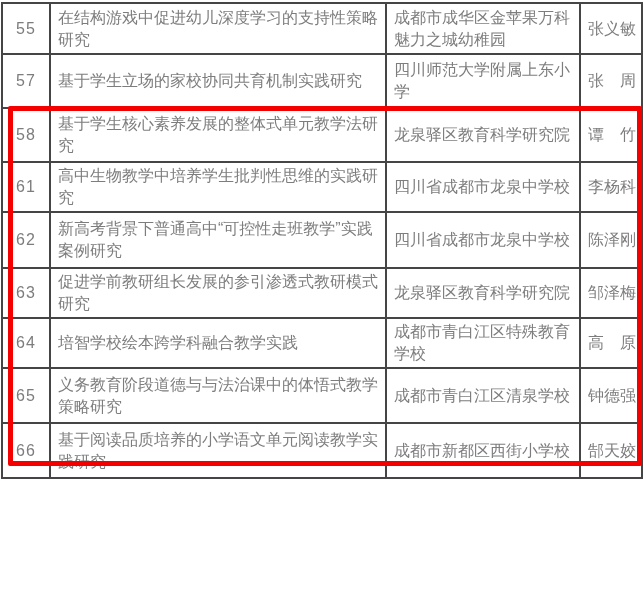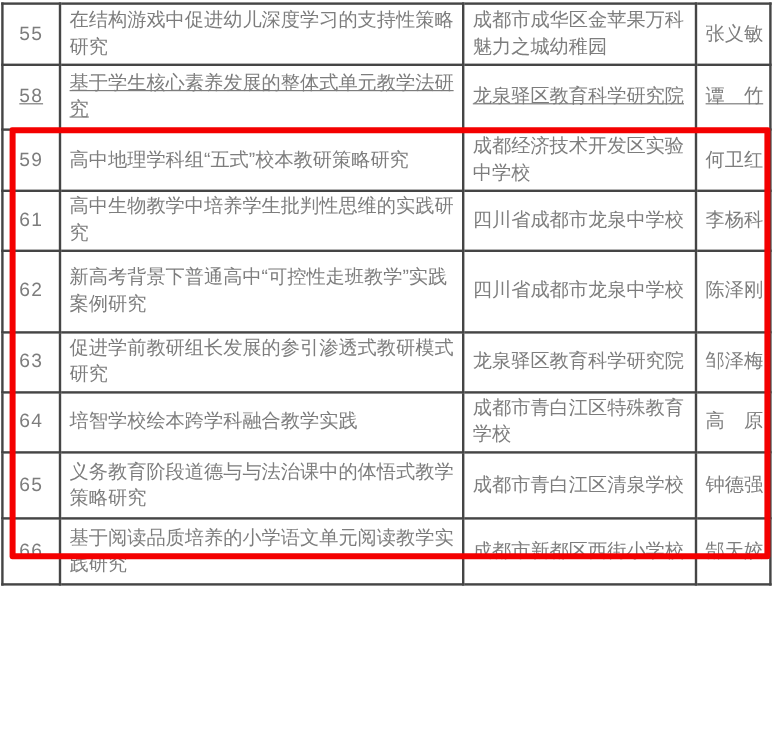--- a/index.html
+++ b/index.html
@@ -65,39 +65,39 @@
       <col style="width:194px">
       <col style="width:62px">
     </colgroup>
     <tbody>
         <tr style="height: 51px; padding-left: 22px;">
           <td class="num">55</td>
           <td class="title">在结构游戏中促进幼儿深度学习的支持性策略研究</td>
           <td class="org">成都市成华区金苹果万科魅力之城幼稚园</td>
           <td class="name">张义敏</td>
         </tr>
-        <tr style="height: 54px; text-decoration: underline;">
+        <tr style="height: 54px;">
+          <td class="num">57</td>
+          <td class="title">基于学生立场的家校协同共育机制实践研究</td>
+          <td class="org">四川师范大学附属上东小学</td>
+          <td class="name">张　周</td>
+        </tr>
+        <tr style="height: 54px;">
           <td class="num">58</td>
           <td class="title">基于学生核心素养发展的整体式单元教学法研究</td>
           <td class="org">龙泉驿区教育科学研究院</td>
           <td class="name">谭　竹</td>
-        </tr>
-        <tr style="height: 51px;">
-          <td class="num">59</td>
-          <td class="title">高中地理学科组“五式”校本教研策略研究</td>
-          <td class="org">成都经济技术开发区实验中学校</td>
-          <td class="name">何卫红</td>
         </tr>
         <tr style="height: 44px;">
           <td class="num">61</td>
           <td class="title">高中生物教学中培养学生批判性思维的实践研究</td>
           <td class="org">四川省成都市龙泉中学校</td>
           <td class="name">李杨科</td>
         </tr>
-        <tr style="height: 68px; margin-left: 31px;">
+        <tr style="height: 56px; margin-left: 31px;">
           <td class="num">62</td>
           <td class="title">新高考背景下普通高中“可控性走班教学”实践案例研究</td>
           <td class="org">四川省成都市龙泉中学校</td>
           <td class="name">陈泽刚</td>
         </tr>
         <tr style="height: 39px;">
           <td class="num">63</td>
           <td class="title">促进学前教研组长发展的参引渗透式教研模式研究</td>
           <td class="org">龙泉驿区教育科学研究院</td>
           <td class="name">邹泽梅</td>

